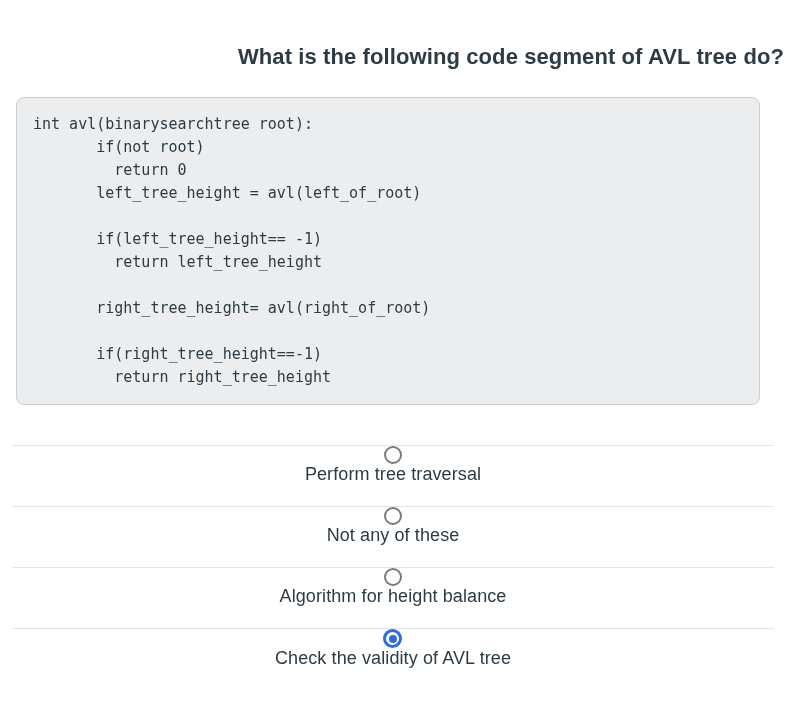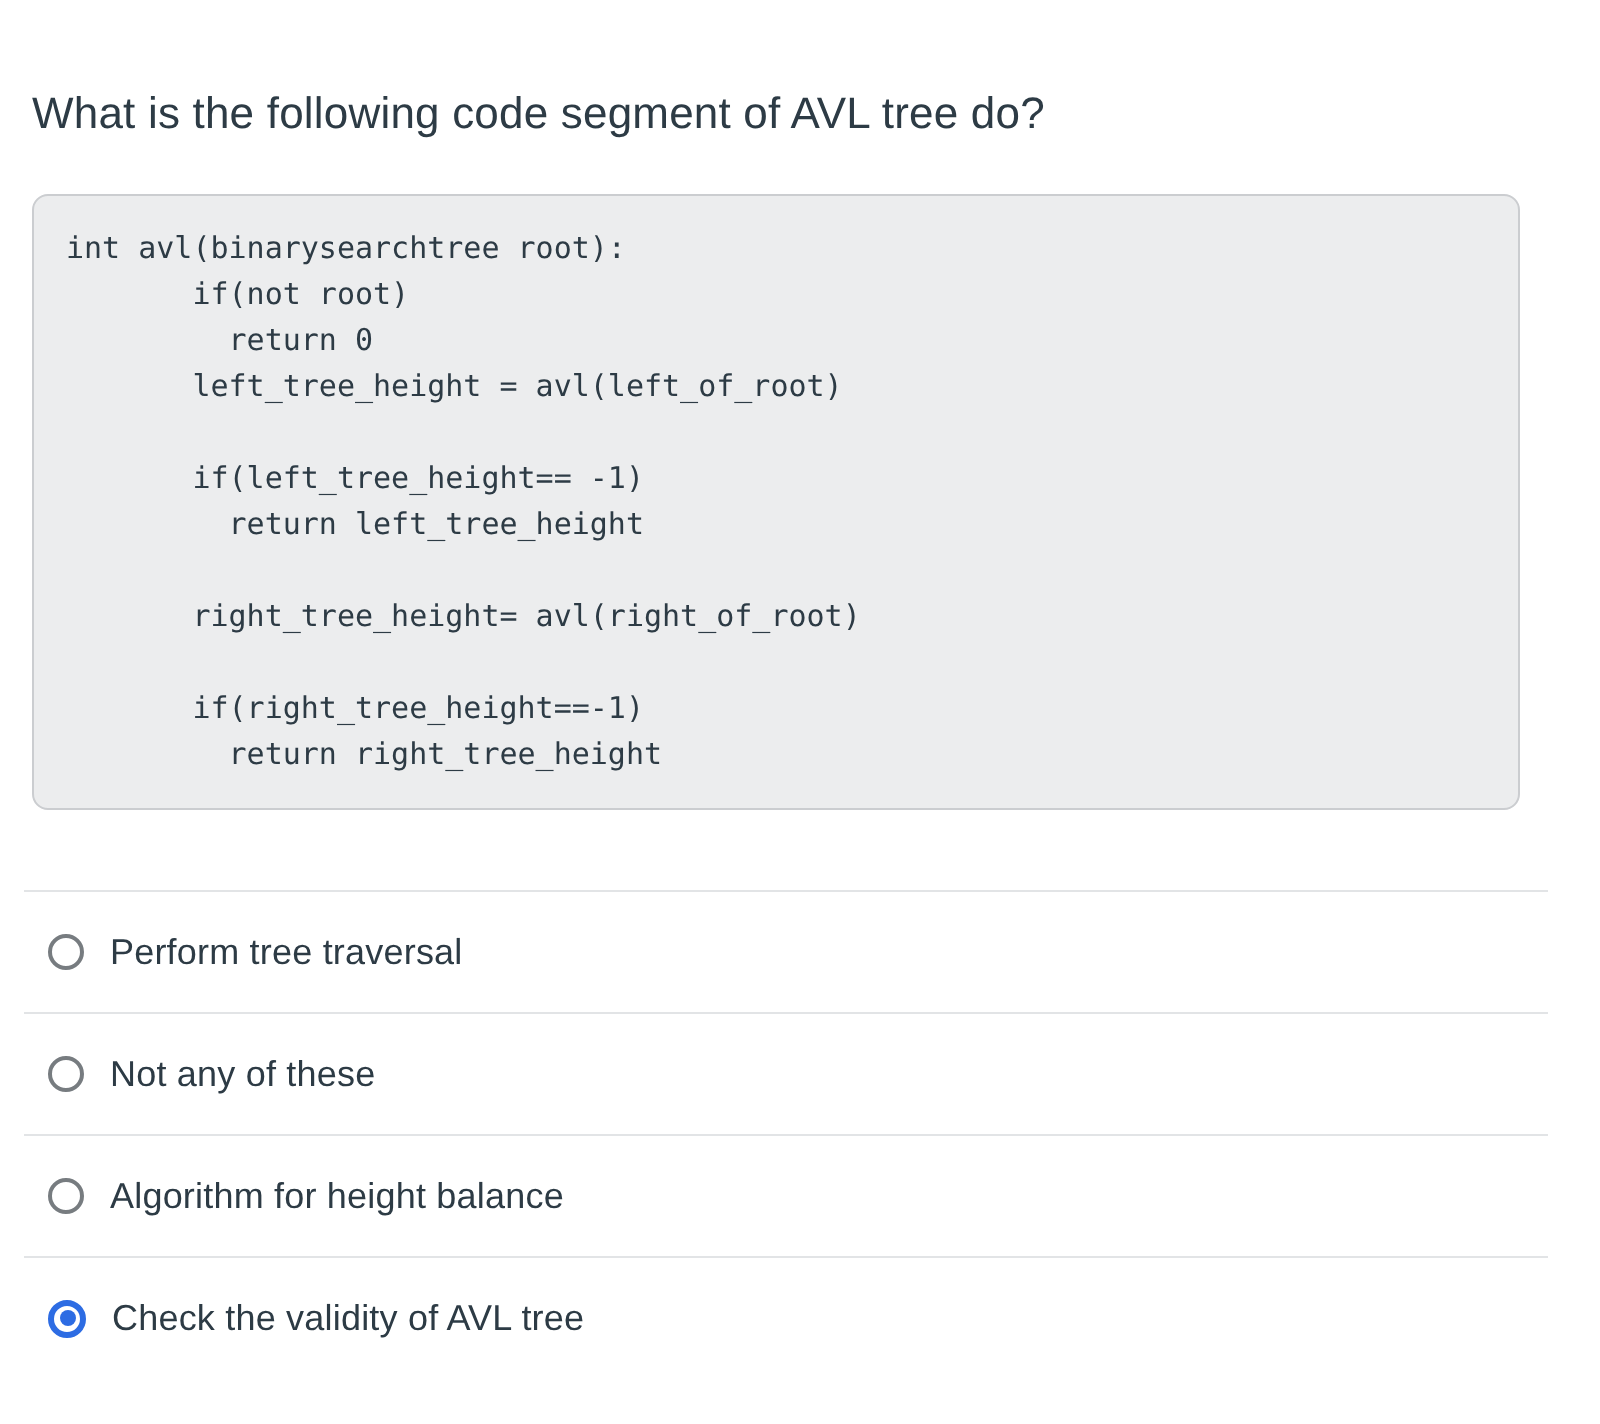--- a/index.html
+++ b/index.html
@@ -20,23 +20,24 @@
   }
   .page {
     width: 800px;
     height: 712px;
     position: relative;
   }
   .question-title {
     margin: 44px 16px 0 16px;
     font-size: 22px;
     line-height: 26px;
-    font-weight: 400;
+    font-weight: 700;
     color: var(--text);
     letter-spacing: 0.1px;
+    text-align: right;
   }
   .code-block {
     margin: 27px 40px 0 16px;
     background: var(--code-bg);
     border: 1px solid var(--code-border);
     border-radius: 8px;
     padding: 15px 16px;
     font-family: "DejaVu Sans Mono", monospace;
     font-size: 15px;
     line-height: 23px;
@@ -46,20 +47,21 @@
   }
   .options {
     margin: 40px 26px 0 12px;
   }
   .option-row {
     height: 61px;
     border-top: 1px solid var(--divider);
     display: flex;
     align-items: center;
     cursor: pointer;
+    flex-direction: column;
   }
   .radio {
     flex: 0 0 auto;
     width: 18px;
     height: 18px;
     margin-left: 12px;
     margin-right: 13px;
     border: 2px solid var(--radio-border);
     border-radius: 50%;
     position: relative;

